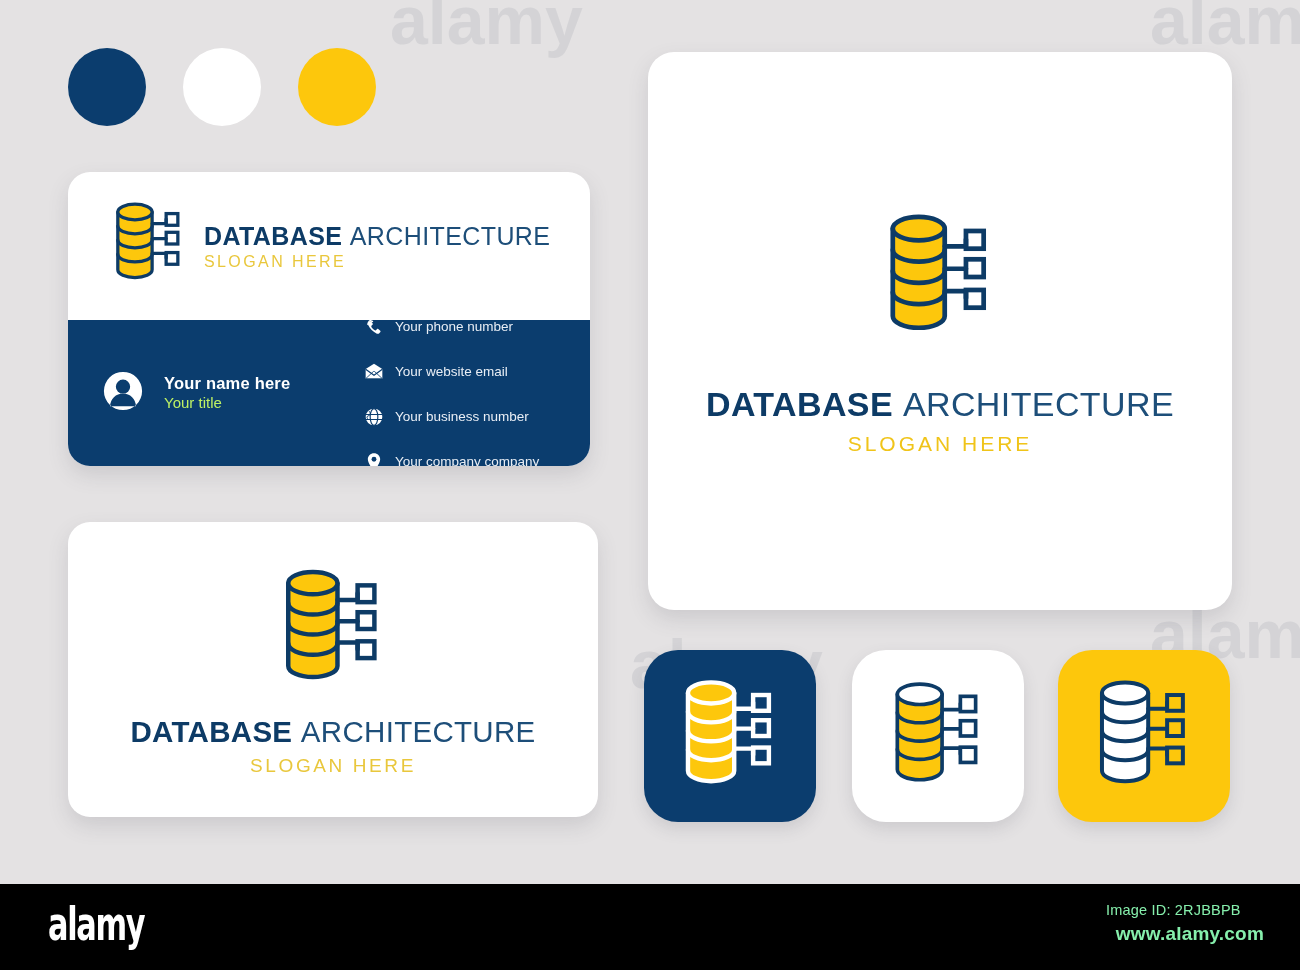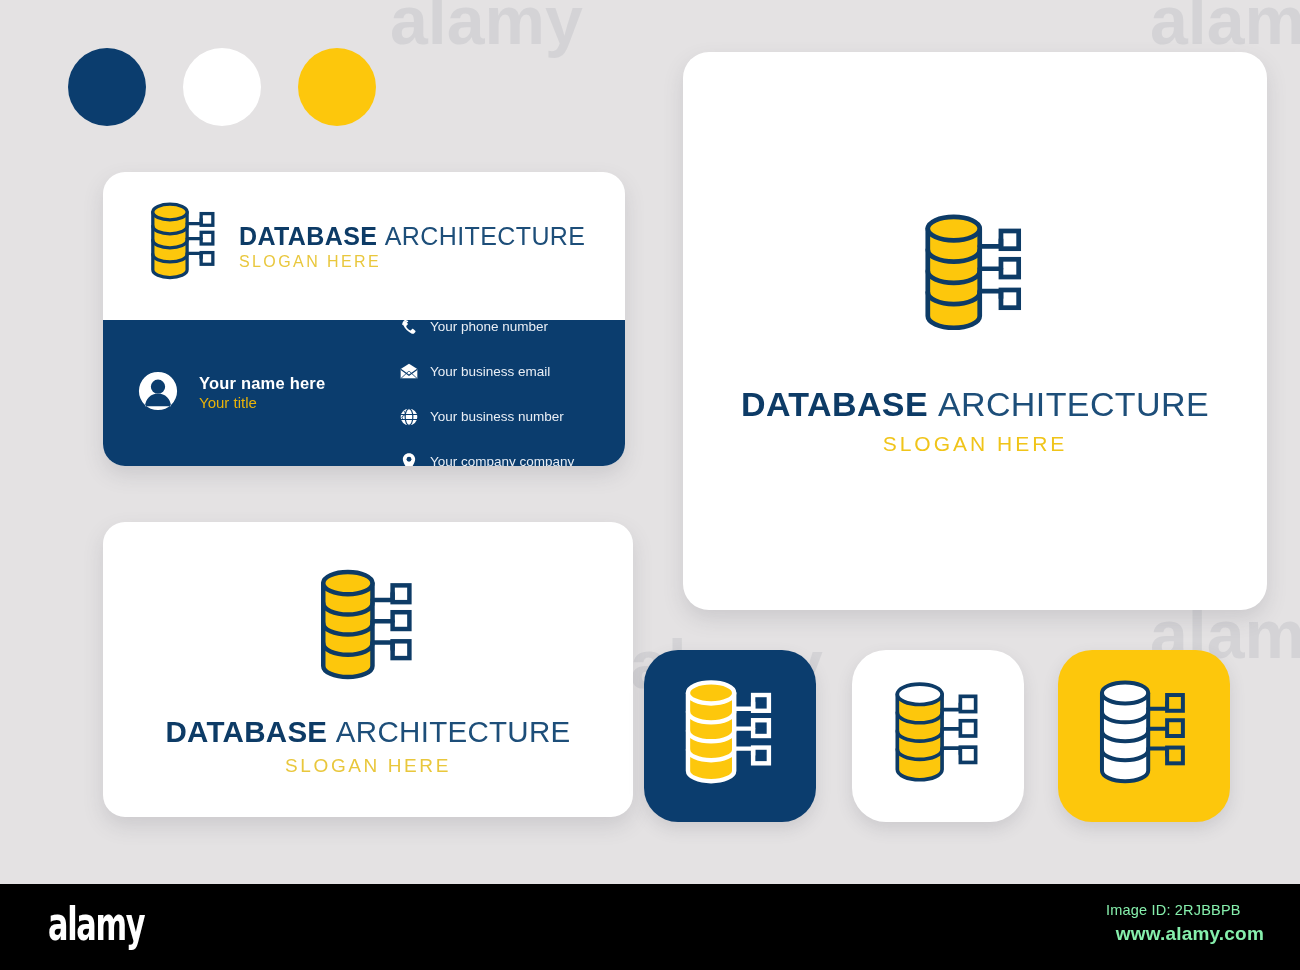--- a/index.html
+++ b/index.html
@@ -44,21 +44,20 @@
     border-radius: 50%;
   }
 
   
   .card {
     position: absolute;
     background: #ffffff;
     border-radius: 22px;
     box-shadow: 0 9px 20px rgba(90,90,100,0.17);
     overflow: hidden;
-    margin-left: 35px;
   }
 
   
   #biz-card {
     left: 68px;
     top: 172px;
     width: 522px;
     height: 294px;
   }
   #biz-card-top {
@@ -102,21 +101,21 @@
     flex: none;
   }
   #bc-person .ptext { line-height: 1.25; }
   .p-name {
     color: #ffffff;
     font-weight: 700;
     font-size: 16.5px;
     letter-spacing: .2px;
   }
   .p-title {
-    color: #eab308;
+    color: #bef264;
     font-weight: 400;
     font-size: 15px;
   }
 
   #bc-contacts {
     display: flex;
     flex-direction: column;
     gap: 25px;
     padding-top: 2px;
   }
@@ -327,21 +326,21 @@
         </div>
 
         <div class="contact-row">
           <span class="contact-ico">
             <svg width="20" height="20" viewBox="0 0 24 24">
               <path d="M2 8.5 L12 2 L22 8.5 L22 20 L2 20 Z" fill="#ffffff"></path>
               <path d="M2 20 L11.2 11.5 a1.2 1.2 0 0 1 1.6 0 L22 20 Z" fill="#ffffff" stroke="#0b3d6e" stroke-width="1"></path>
               <path d="M2 8.6 L12 16 L22 8.6" fill="none" stroke="#0b3d6e" stroke-width="1.4"></path>
             </svg>
           </span>
-          <span class="contact-txt">Your business email</span>
+          <span class="contact-txt">Your website email</span>
         </div>
 
         <div class="contact-row">
           <span class="contact-ico">
             <svg width="20" height="20" viewBox="0 0 24 24">
               <circle cx="12" cy="12" r="10" fill="#ffffff"></circle>
               <g fill="none" stroke="#0b3d6e" stroke-width="1.4">
                 <ellipse cx="12" cy="12" rx="4.6" ry="10"></ellipse>
                 <path d="M2.4 9h19.2M2.4 15h19.2"></path>
               </g>

